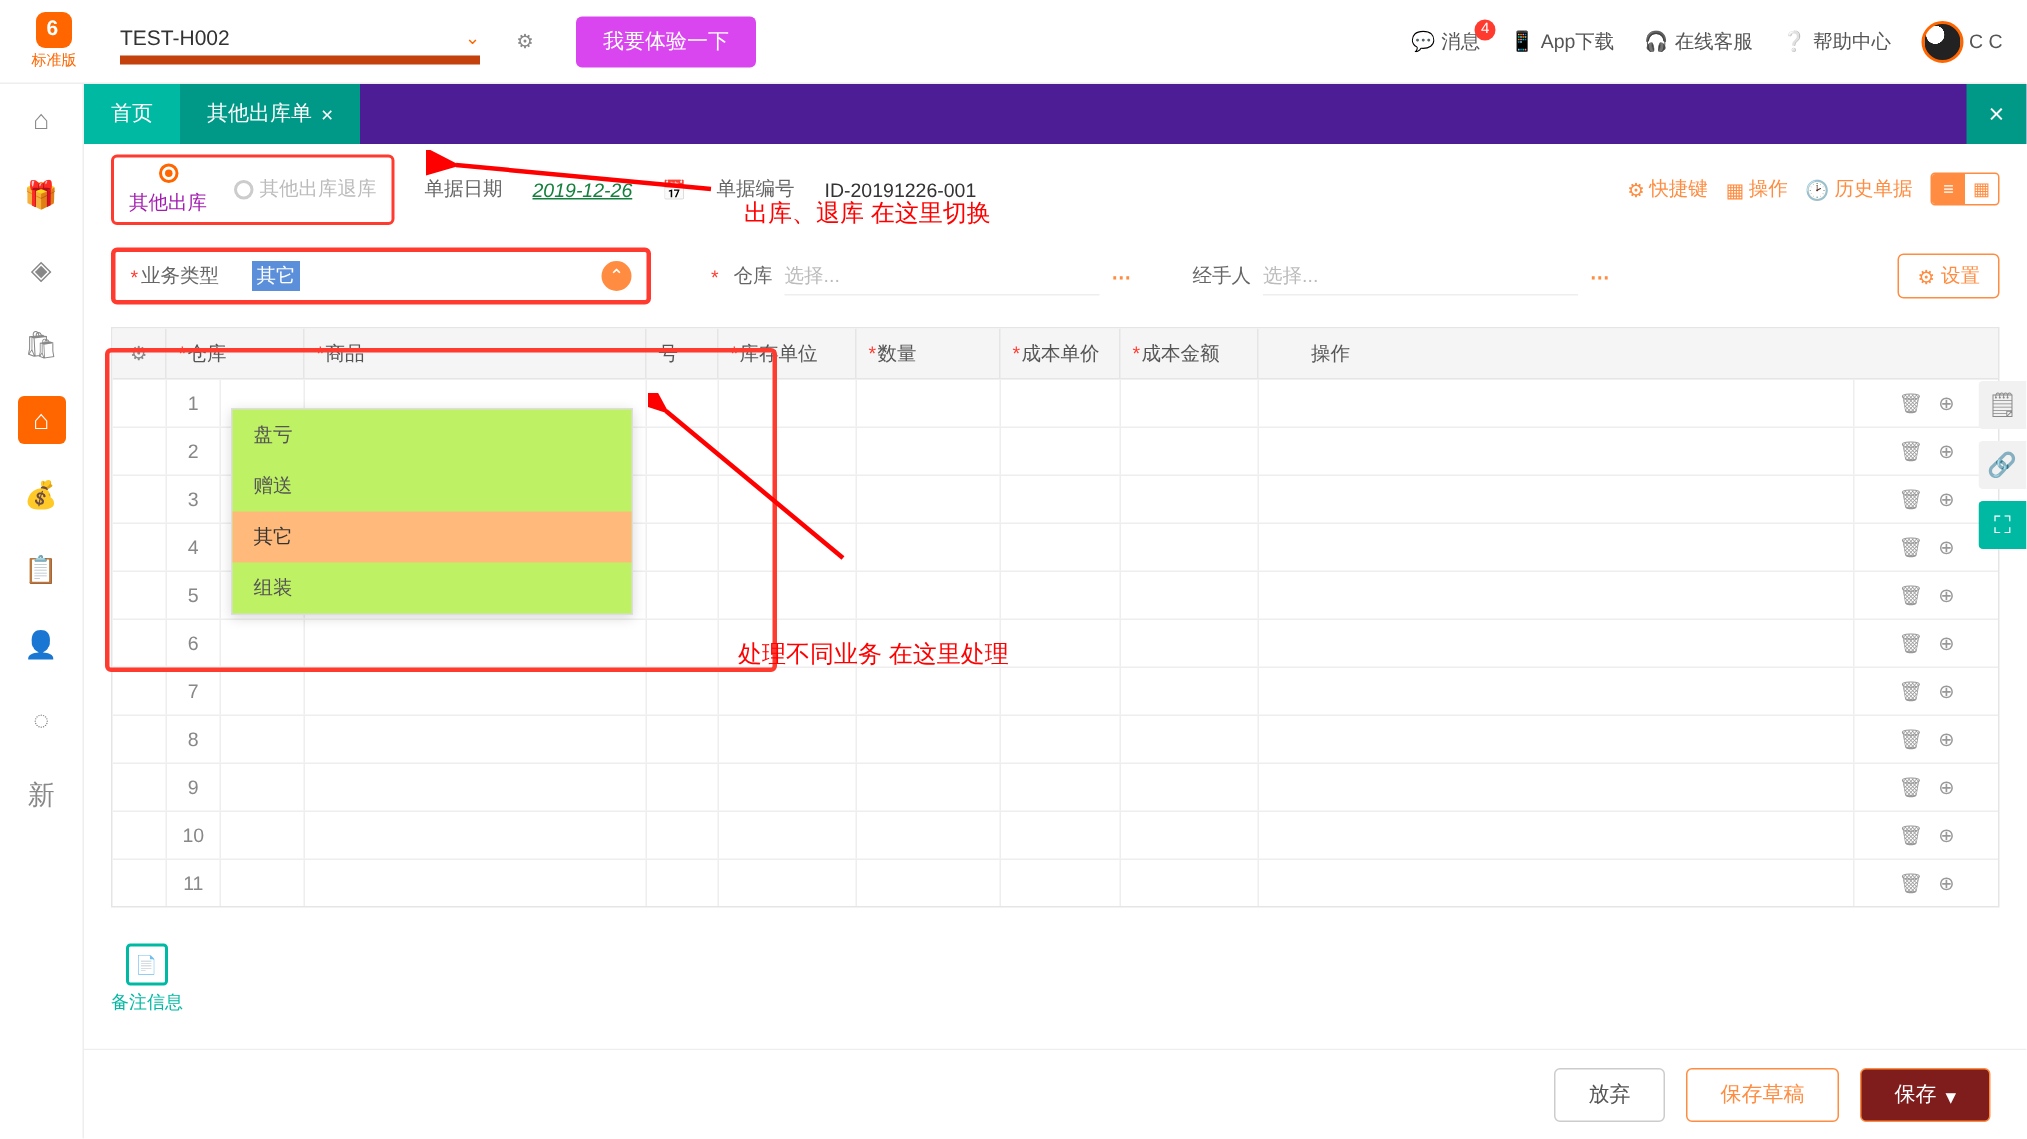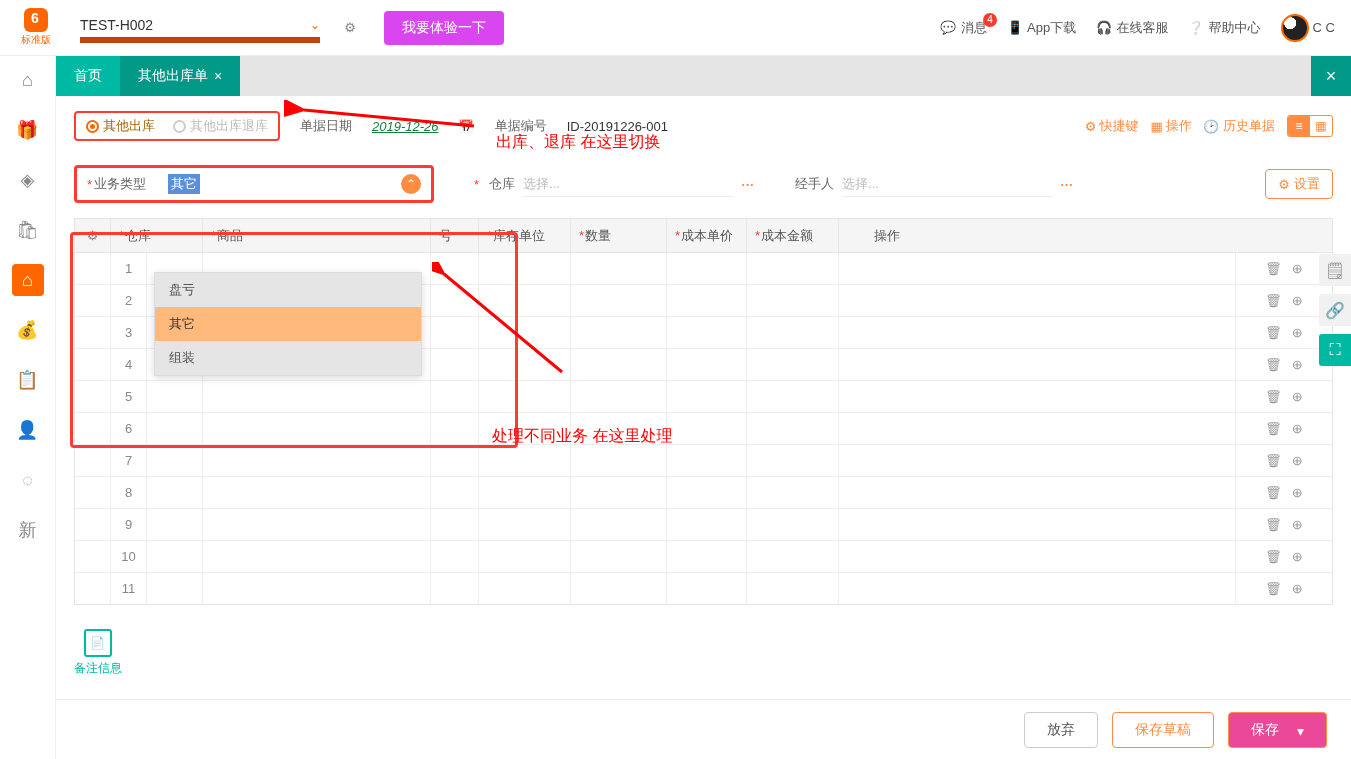--- a/index.html
+++ b/index.html
@@ -25,38 +25,38 @@
 
 
 .body-row { display: flex; flex: 1; min-height: 0; }
 .side-nav { width: 56px; background: #fff; border-right: 1px solid #eee; display: flex; flex-direction: column; align-items: center; padding-top: 8px; gap: 18px; }
 .side-item { width: 32px; height: 32px; display: flex; align-items: center; justify-content: center; color: #888; cursor: pointer; border-radius: 4px; font-size: 18px; }
 .side-item.active { background: #ff6600; color: #fff; }
 
 .main { flex: 1; display: flex; flex-direction: column; min-width: 0; position: relative; }
 
 
-.tabs-bar { height: 40px; background: #e5e5e5; display: flex; align-items: stretch; color: #fff; }
+.tabs-bar { height: 40px; background: #4c1d95; display: flex; align-items: stretch; color: #fff; }
 .tab { padding: 0 18px; display: flex; align-items: center; gap: 6px; cursor: pointer; font-size: 14px; }
 .tab.home { background: #00b9a3; }
 .tab.active { background: #009886; }
 .tab .close-x { font-size: 14px; }
 .tabs-bar .close-right { margin-left: auto; width: 40px; display: flex; align-items: center; justify-content: center; background: #009886; cursor: pointer; font-size: 18px; }
 
 
 .content { flex: 1; padding: 12px 18px; background: #fff; overflow: hidden; display: flex; flex-direction: column; position: relative; }
 
 
 .form-row1 { display: flex; align-items: center; gap: 20px; height: 36px; position: relative; }
 .radio-box { border: 2px solid #ff3b30; border-radius: 4px; padding: 4px 10px; display: flex; align-items: center; gap: 18px; }
 .radio-opt { display: flex; align-items: center; gap: 4px; font-size: 13px; cursor: pointer; }
 .radio-circle { width: 13px; height: 13px; border: 2px solid #ccc; border-radius: 50%; display: inline-block; }
 .radio-opt.sel .radio-circle { border-color: #ff6600; position: relative; }
 .radio-opt.sel .radio-circle::after { content: ""; position: absolute; inset: 2px; background: #ff6600; border-radius: 50%; }
-.radio-opt.sel { color: #a16207; }
+.radio-opt.sel { color: #a21caf; flex-direction: column; }
 .radio-opt.unsel { color: #bbb; }
 .lbl { color: #666; font-size: 13px; }
 .val { color: #333; font-size: 13px; }
 .date-val { color: #15803d; text-decoration: underline; font-style: italic; }
 .cal-icon { color: #ff8c40; }
 .toolbar-right { margin-left: auto; display: flex; align-items: center; gap: 12px; color: #ff8c40; font-size: 13px; }
 .tool-link { display: flex; align-items: center; gap: 3px; cursor: pointer; }
 .view-toggle { display: flex; border: 1px solid #ff8c40; border-radius: 3px; overflow: hidden; }
 .vt { width: 22px; height: 20px; display: flex; align-items: center; justify-content: center; font-size: 12px; cursor: pointer; }
 .vt.active { background: #ff8c40; color: #fff; }
@@ -69,21 +69,21 @@
 .field { display: flex; align-items: center; gap: 8px; }
 .req { color: #ff3b30; margin-right: 2px; }
 .biztype-box { border: 3px solid #ff3b30; border-radius: 4px; padding: 6px 10px; width: 360px; display: flex; align-items: center; position: relative; }
 .biztype-val { background: #5b8fd9; color: #fff; padding: 1px 3px; font-size: 13px; }
 .biz-chevron { margin-left: auto; width: 20px; height: 20px; border-radius: 50%; background: #ff8c40; color: #fff; display: flex; align-items: center; justify-content: center; font-size: 12px; }
 .placeholder { color: #bbb; }
 .dots { color: #ff8c40; cursor: pointer; letter-spacing: 1px; font-weight: bold; }
 .setting-btn { border: 1px solid #ff8c40; color: #ff8c40; background: #fff; border-radius: 4px; padding: 5px 12px; cursor: pointer; display: flex; align-items: center; gap: 4px; font-size: 13px; margin-left: auto; }
 
 
-.dropdown { position: absolute; left: 98px; top: 176px; width: 268px; background: #e5e5e5; border: 1px solid #ddd; box-shadow: 0 2px 8px rgba(0,0,0,.15); z-index: 20; }
+.dropdown { position: absolute; left: 98px; top: 176px; width: 268px; background: #bef264; border: 1px solid #ddd; box-shadow: 0 2px 8px rgba(0,0,0,.15); z-index: 20; }
 .dd-item { padding: 8px 14px; font-size: 13px; cursor: pointer; color: #555; }
 .dd-item.hl { background: #ffb97a; color: #333; }
 
 .big-red-box { position: absolute; left: 14px; top: 136px; width: 448px; height: 216px; border: 3px solid #ff3b30; border-radius: 4px; pointer-events: none; z-index: 15; }
 
 
 .arrow-svg { position: absolute; z-index: 18; pointer-events: none; }
 .anno2 { color: #ff0000; font-size: 16px; position: absolute; left: 436px; top: 330px; z-index: 25; }
 
 
@@ -112,21 +112,21 @@
 .remark-row { margin-top: 14px; display: flex; align-items: center; gap: 20px; padding: 10px 0; }
 .remark-icon { display: flex; flex-direction: column; align-items: center; color: #00b9a3; font-size: 12px; }
 .remark-icon .ic { width: 28px; height: 28px; border: 2px solid #00b9a3; border-radius: 3px; display: flex; align-items: center; justify-content: center; margin-bottom: 3px; }
 .remark-input { flex: 1; border: none; border-bottom: 1px solid #eee; padding: 6px 2px; font-size: 13px; color: #333; outline: none; }
 .remark-input::placeholder { color: #bbb; }
 
 
 .bottom-bar { height: 60px; border-top: 1px solid #eee; display: flex; align-items: center; justify-content: flex-end; padding: 0 24px; gap: 14px; background: #fff; }
 .btn { border-radius: 4px; padding: 8px 22px; font-size: 14px; cursor: pointer; border: 1px solid #ccc; background: #fff; color: #555; }
 .btn.outline-orange { border-color: #ff8c40; color: #ff8c40; }
-.btn.orange { background: #ec4899; border-color: #ff8c40; color: #fff; display: flex; align-items: flex-end; gap: 18px; }
+.btn.orange { background: #7f1d1d; border-color: #ff8c40; color: #fff; display: flex; align-items: flex-end; gap: 6px; }
 
 
 .side-rail { position: absolute; right: 0; top: 198px; width: 32px; display: flex; flex-direction: column; gap: 8px; z-index: 30; }
 .rail-item { width: 32px; height: 32px; background: #f1f1f1; color: #888; display: flex; align-items: center; justify-content: center; border-radius: 3px 0 0 3px; cursor: pointer; font-size: 16px; }
 .rail-item.teal { background: #00b9a3; color: #fff; }
 </style>
 </head>
 <body>
 
 <div class="app">
@@ -493,20 +493,21 @@
               </marker>
             </defs>
           <line x1="130" y1="110" x2="12" y2="12" stroke="#ff0000" stroke-width="3" marker-end="url(#ah2)"></line>
         </svg>
         <div class="anno2">处理不同业务 在这里处理</div>
 
         <div class="big-red-box"></div>
 
         <div class="dropdown" id="dropdown">
             <div class="dd-item">盘亏</div>
+            <div class="dd-item">赠送</div>
             <div class="dd-item hl">其它</div>
             <div class="dd-item">组装</div>
           </div>
 
         <div class="remark-row">
           <div class="remark-icon">
             <div class="ic">📄</div>
             <span>备注信息</span>
           </div>
         </div>

